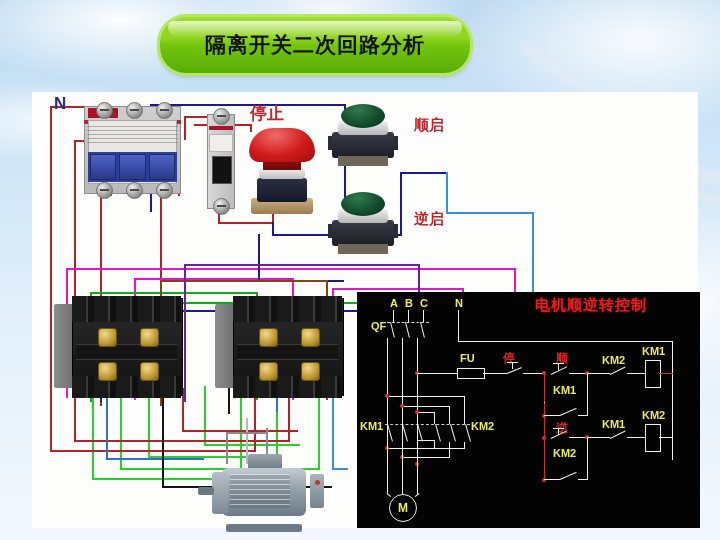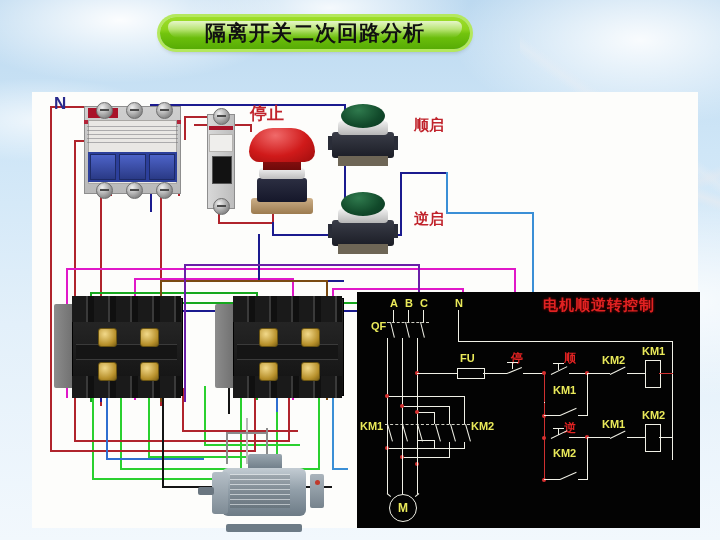--- a/index.html
+++ b/index.html
@@ -23,21 +23,21 @@
   #sky:after{ 
     content:"";position:absolute;right:0;top:0;width:200px;height:360px;
     background:
       linear-gradient(200deg, rgba(255,255,255,0) 45%, rgba(228,235,242,.75) 47%, rgba(255,255,255,0) 49%),
       linear-gradient(160deg, rgba(255,255,255,0) 55%, rgba(226,233,241,.6) 57%, rgba(255,255,255,0) 59%),
       linear-gradient(215deg, rgba(255,255,255,0) 35%, rgba(230,237,244,.5) 37%, rgba(255,255,255,0) 39%);
   }
 
   
   #title-bar{
-    position:absolute;left:160px;top:17px;width:310px;height:32px;
+    position:absolute;left:160px;top:17px;width:310px;height:56px;
     border-radius:26px;
     background:linear-gradient(180deg,#9ede2a 0%,#8ed41e 38%,#72c40d 52%,#57ac05 100%);
     box-shadow:0 0 0 3px #b4e85e, 0 3px 5px rgba(0,0,0,.22);
     display:flex;align-items:center;justify-content:center;
   }
   #title-bar:before{
     content:"";position:absolute;left:8px;right:8px;top:4px;height:17px;border-radius:20px 20px 40px 40px;
     background:linear-gradient(180deg,rgba(255,255,255,.75),rgba(255,255,255,0));
   }
   #title-text{
@@ -128,21 +128,21 @@
   #motor .tailbox{position:absolute;right:-2px;top:10px;width:14px;height:34px;border-radius:2px;background:linear-gradient(180deg,#aab4bc,#76838d);}
   #motor .dot{position:absolute;right:2px;top:16px;width:5px;height:5px;border-radius:50%;background:#c0392b;}
   #motor .feet{position:absolute;left:16px;bottom:-6px;width:76px;height:8px;background:#6d7b86;border-radius:2px;}
 
   
   #schem{position:absolute;left:357px;top:292px;width:343px;height:236px;background:#030303;overflow:hidden;}
   #schem .sl{position:absolute;background:#f0f0e6;}     
   #schem .rl{position:absolute;background:#cf3030;}     
   #schem .node{position:absolute;width:4px;height:4px;background:#d83030;border-radius:50%;}
   #schem .yl{position:absolute;color:#eaea5a;font-size:11px;font-weight:bold;font-family:"Liberation Sans",sans-serif;white-space:nowrap;}
-  #schem .rt{position:absolute;color:#e02222;font-size:12px;font-weight:bold;font-family:"DejaVu Sans",sans-serif;white-space:nowrap;margin-left:8px;}
+  #schem .rt{position:absolute;color:#e02222;font-size:12px;font-weight:bold;font-family:"DejaVu Sans",sans-serif;white-space:nowrap;}
   #schem .rt.title{font-size:15px;letter-spacing:1px;text-shadow:0 0 3px #7a0000;}
   #schem .coil{position:absolute;border:1.5px solid #f0f0e6;}
   #schem .fuse{position:absolute;border:1.5px solid #f0f0e6;background:#030303;}
   #schem .mcirc{position:absolute;width:26px;height:26px;border:1.5px solid #f0f0e6;border-radius:50%;
     display:flex;align-items:center;justify-content:center;color:#eaea5a;font-size:12px;font-weight:bold;}
   #schem .dash{position:absolute;border-top:1px dashed #cfcfc4;}
 </style>
 </head>
 <body>
 

